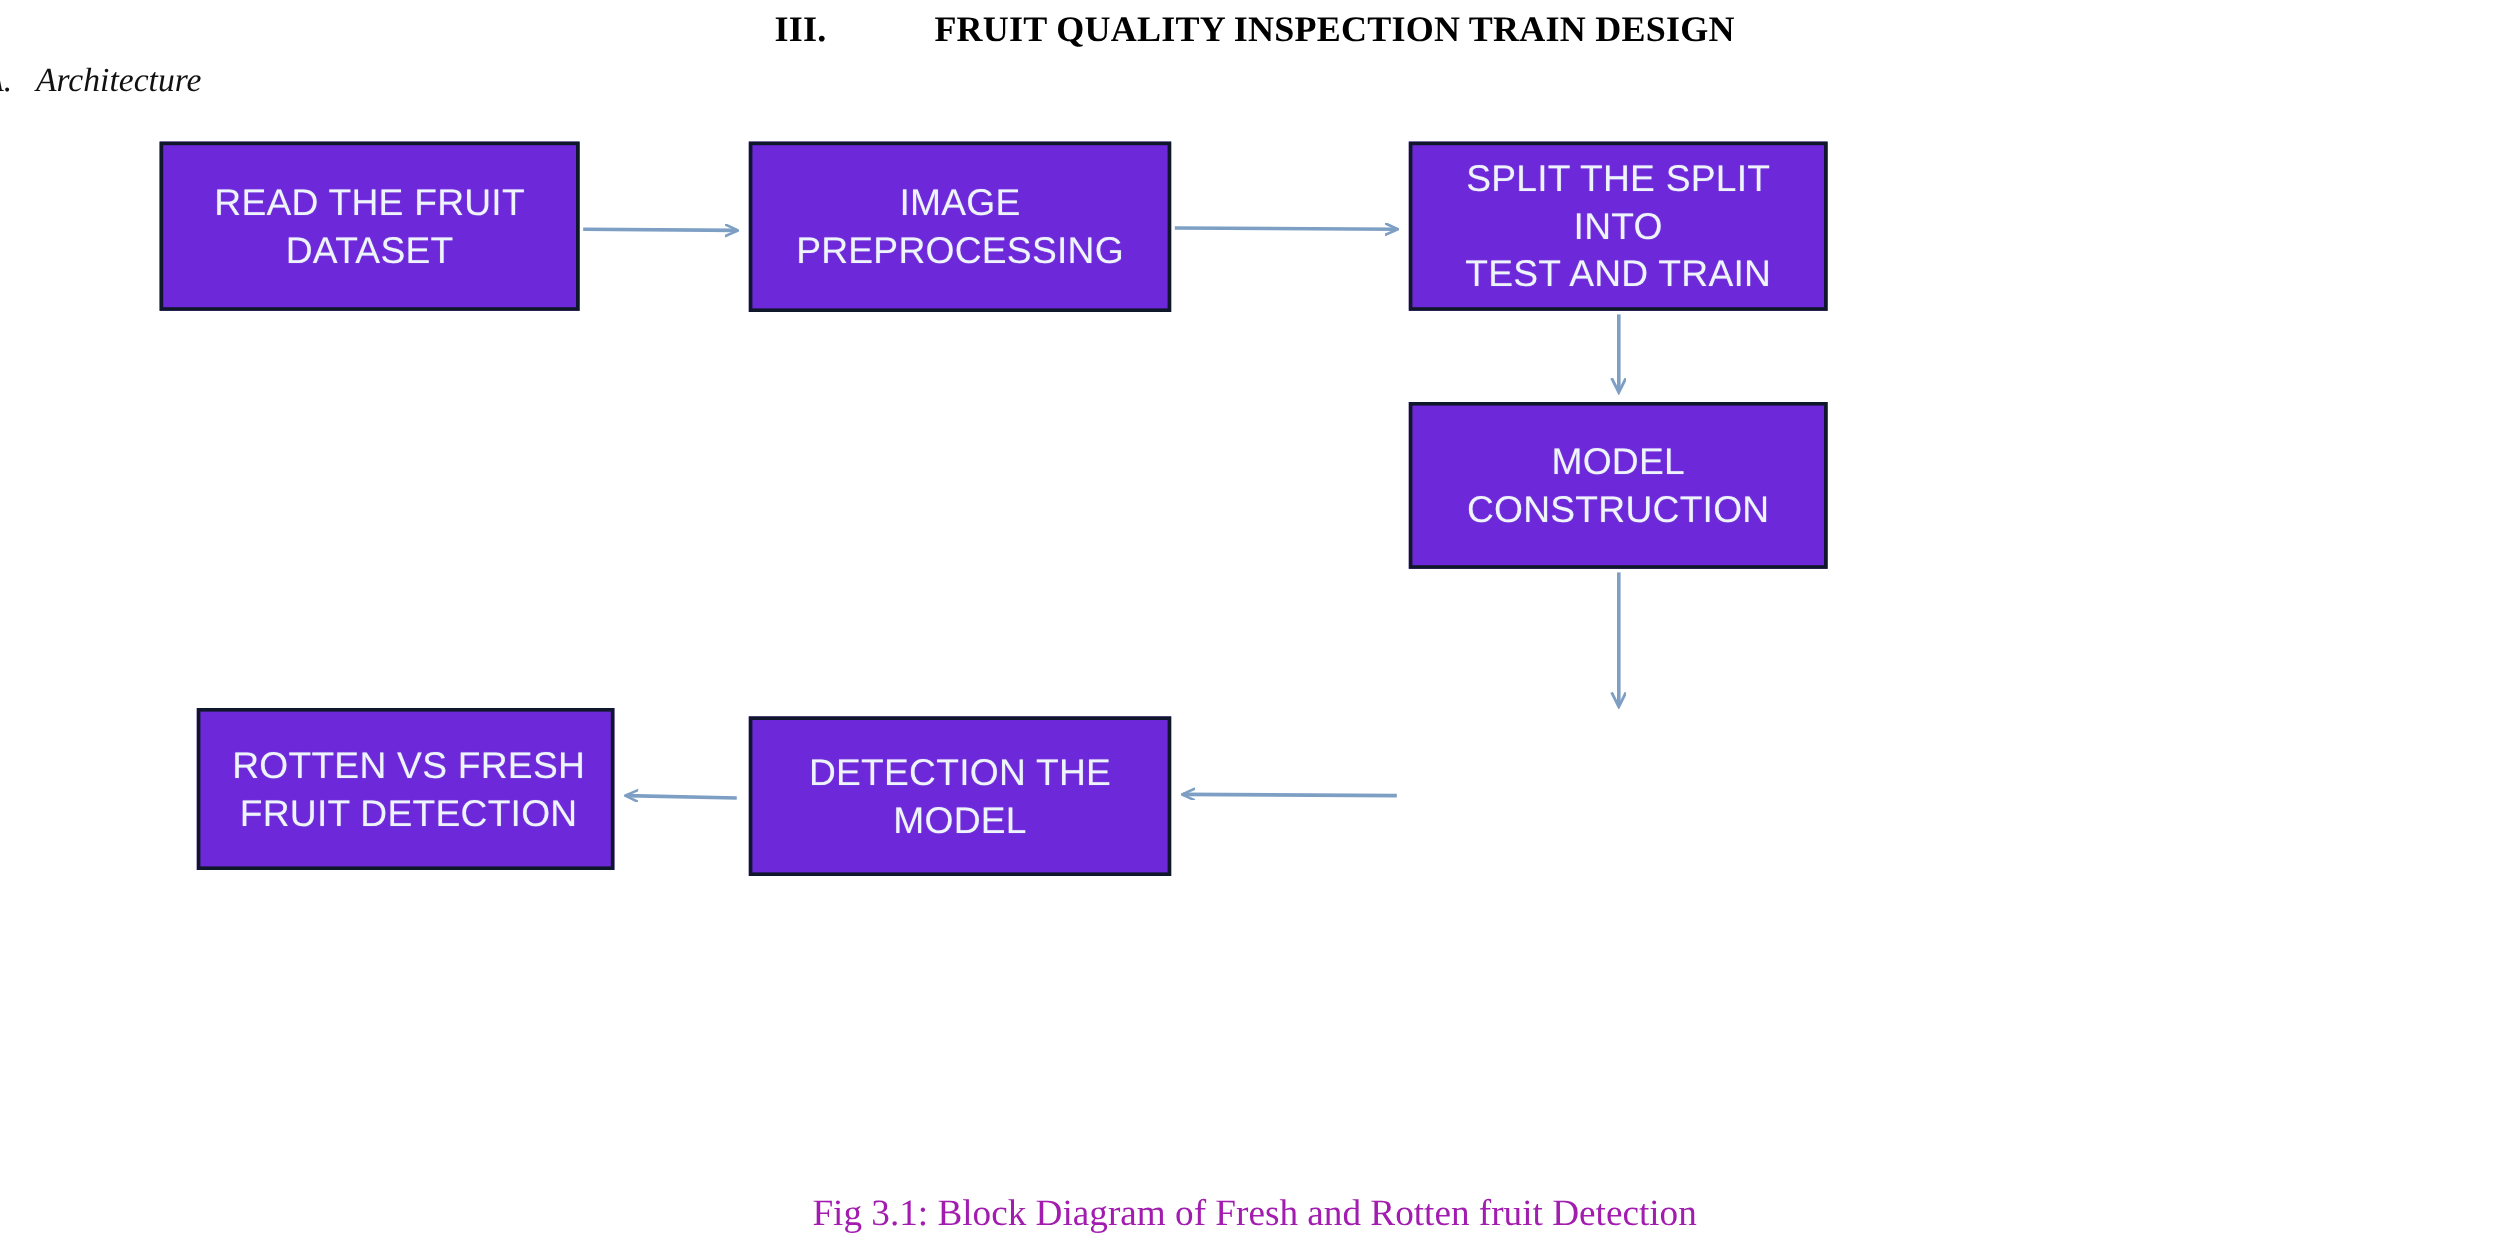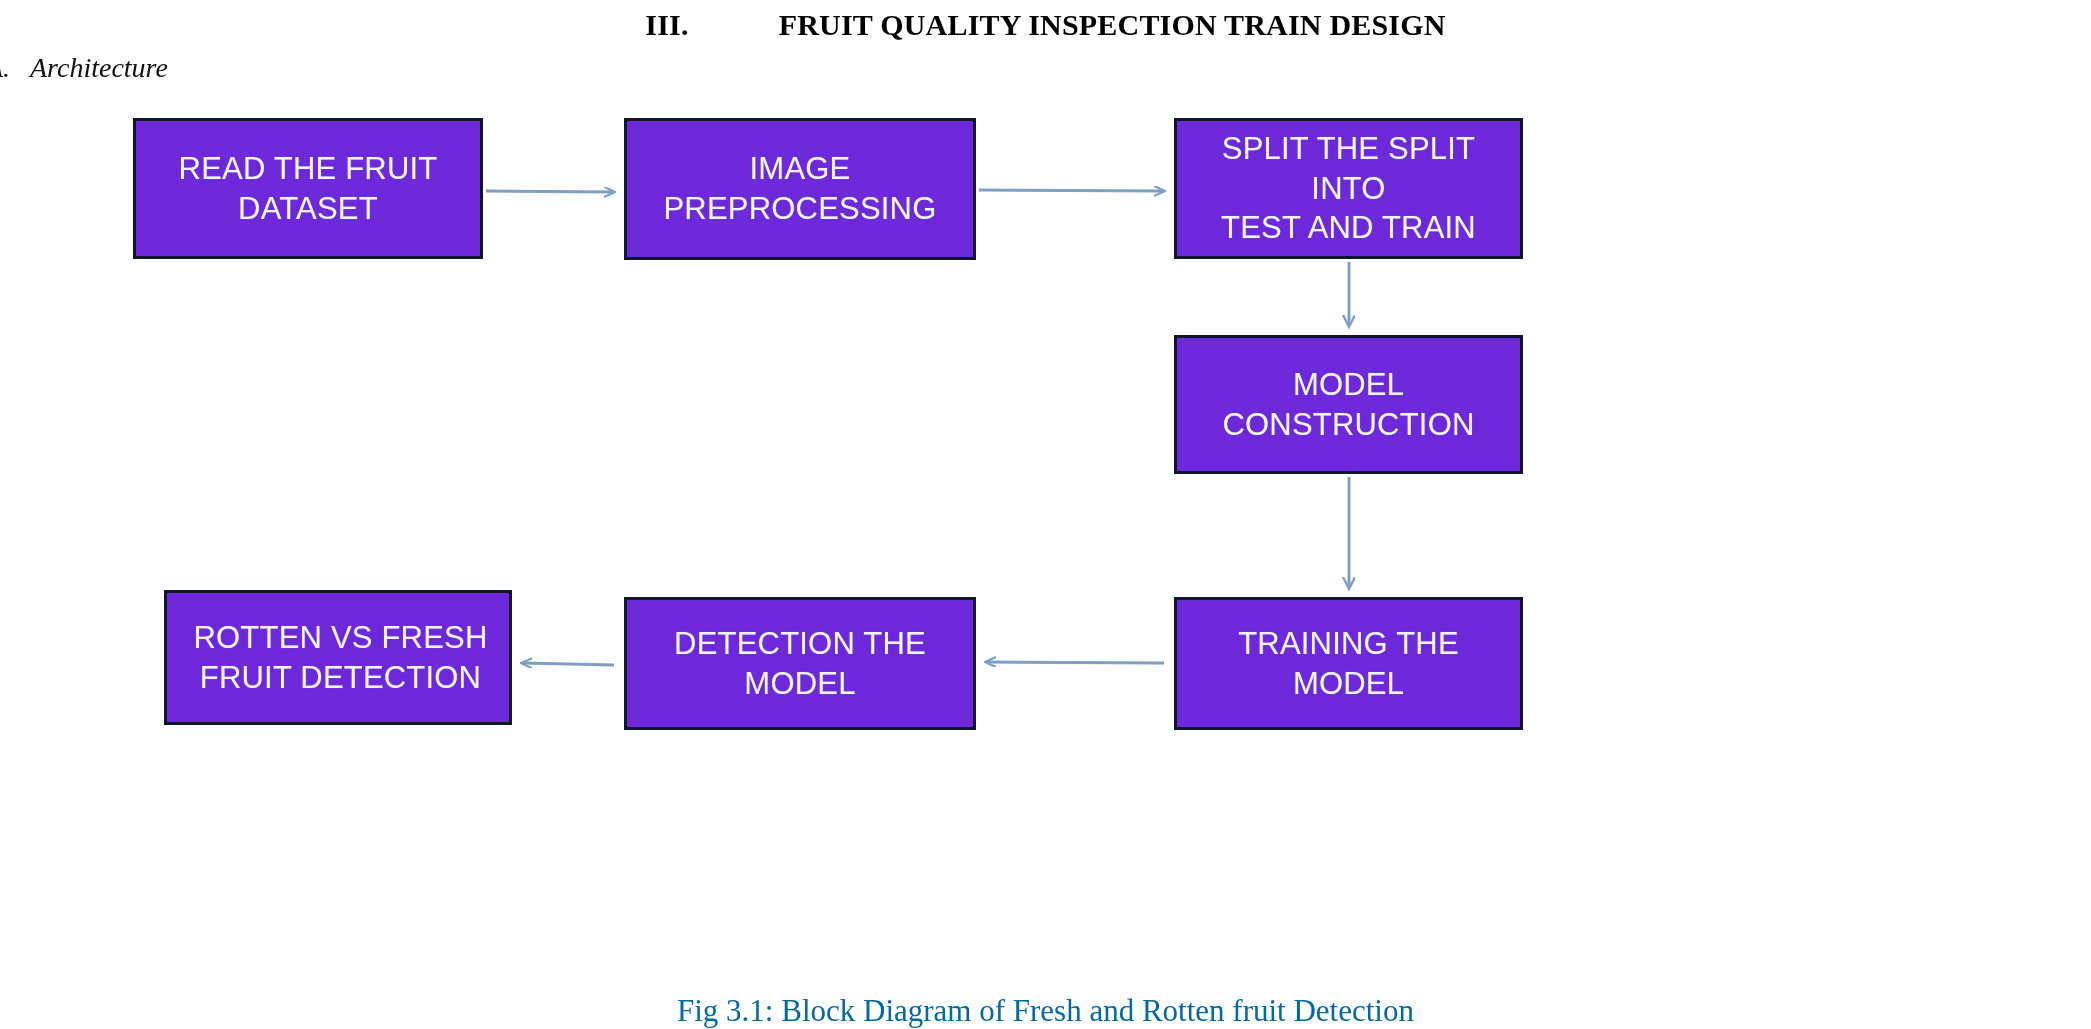--- a/index.html
+++ b/index.html
@@ -93,21 +93,21 @@
 
   
   #figure-caption {
     position: absolute;
     left: 0;
     top: 993px;
     width: 2091px;
     text-align: center;
     font-family: "Liberation Serif", serif;
     font-size: 31px;
-    color: #0369a1;
+    color: #a21caf;
     white-space: nowrap;
   }
 </style>
 </head>
 <body>
 
 <div id="doc-heading"><span class="numeral">III.</span><span class="gap"></span><span class="title-text">FRUIT QUALITY INSPECTION TRAIN DESIGN</span></div>
 
 <div id="subsection"><span class="sub-marker">A.</span><span class="sub-label">Architecture</span></div>
 
@@ -142,21 +142,20 @@
   </div>
 
   <div class="node" id="node-read">READ THE FRUIT
 DATASET</div>
   <div class="node" id="node-preprocess">IMAGE
 PREPROCESSING</div>
   <div class="node" id="node-split">SPLIT THE SPLIT  INTO
 TEST AND TRAIN</div>
   <div class="node" id="node-model">MODEL
 CONSTRUCTION</div>
-  <div class="node" id="node-training">TRAINING THE MODEL</div>
   <div class="node" id="node-evaluating">DETECTION THE
 MODEL</div>
   <div class="node" id="node-detection">ROTTEN VS FRESH
 FRUIT DETECTION</div>
 
 </div>
 
 <div id="figure-caption">Fig 3.1: Block Diagram of Fresh and Rotten fruit Detection</div>
 
 </body></html>

